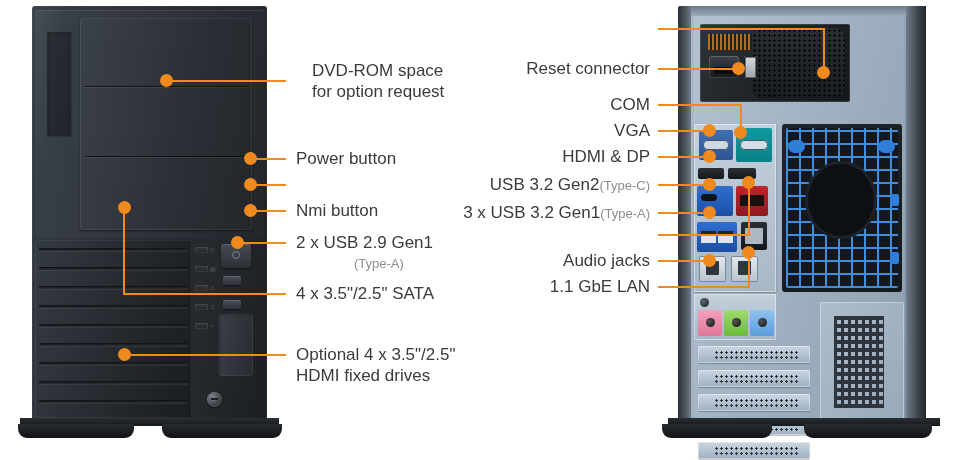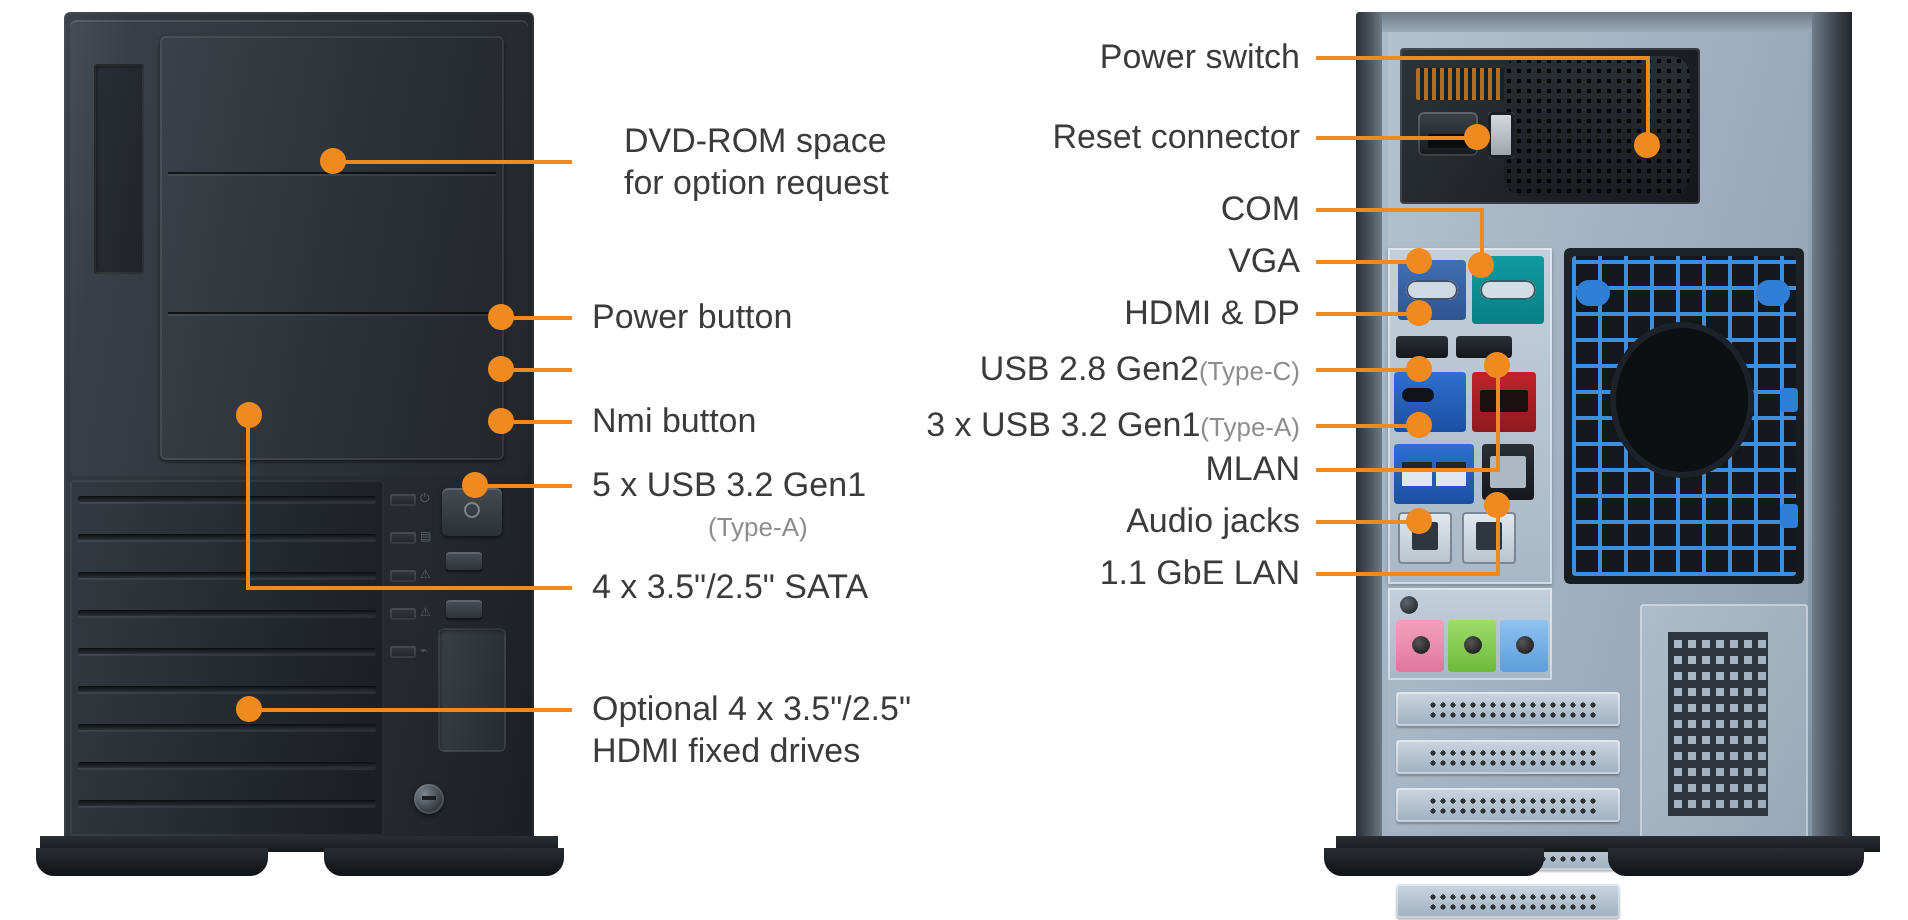--- a/index.html
+++ b/index.html
@@ -342,21 +342,21 @@
     <span>DVD-ROM space</span>
     <span class="l2">for option request</span>
   </div>
   <div class="lbl" style="left:296px;top:148px">
     <span>Power button</span>
   </div>
   <div class="lbl" style="left:296px;top:200px">
     <span>Nmi button</span>
   </div>
   <div class="lbl" style="left:296px;top:232px">
-    <span>5 x USB 3.2 Gen1</span>
+    <span>2 x USB 2.9 Gen1</span>
     <span class="l2 sub" style="margin-left:58px">(Type-A)</span>
   </div>
   <div class="lbl" style="left:296px;top:283px">
     <span>4 x 3.5"/2.5" SATA</span>
   </div>
   <div class="lbl" style="left:296px;top:344px">
     <span>Optional 4 x 3.5"/2.5"</span>
     <span class="l2">HDMI fixed drives</span>
   </div>
 
@@ -387,44 +387,38 @@
   <div class="ln lnv" style="left:748px;top:182px;height:52px"></div>
   <div class="dot" style="left:742px;top:176px"></div>
 
   <div class="ln lnh" style="left:658px;top:260px;width:52px"></div>
   <div class="dot" style="left:703px;top:254px"></div>
 
   <div class="ln lnh" style="left:658px;top:286px;width:92px"></div>
   <div class="ln lnv" style="left:748px;top:252px;height:34px"></div>
   <div class="dot" style="left:742px;top:246px"></div>
 
-  <div class="lbl r" style="left:350px;top:18px;width:300px">
-    <span>Power switch</span>
-  </div>
   <div class="lbl r" style="left:350px;top:58px;width:300px">
     <span>Reset connector</span>
   </div>
   <div class="lbl r" style="left:350px;top:120px;width:300px">
     <span>VGA</span>
   </div>
   <div class="lbl r" style="left:350px;top:94px;width:300px">
     <span>COM</span>
   </div>
   <div class="lbl r" style="left:350px;top:146px;width:300px">
     <span>HDMI &amp; DP</span>
   </div>
   <div class="lbl r" style="left:350px;top:174px;width:300px">
-    <span>USB 2.8 Gen2</span><span class="sub">(Type-C)</span>
+    <span>USB 3.2 Gen2</span><span class="sub">(Type-C)</span>
   </div>
   <div class="lbl r" style="left:350px;top:202px;width:300px">
     <span>3 x USB 3.2 Gen1</span><span class="sub">(Type-A)</span>
   </div>
-  <div class="lbl r" style="left:350px;top:224px;width:300px">
-    <span>MLAN</span>
-  </div>
   <div class="lbl r" style="left:350px;top:250px;width:300px">
     <span>Audio jacks</span>
   </div>
   <div class="lbl r" style="left:350px;top:276px;width:300px">
     <span>1.1 GbE LAN</span>
   </div>
 
 </div>
 
 </body></html>

